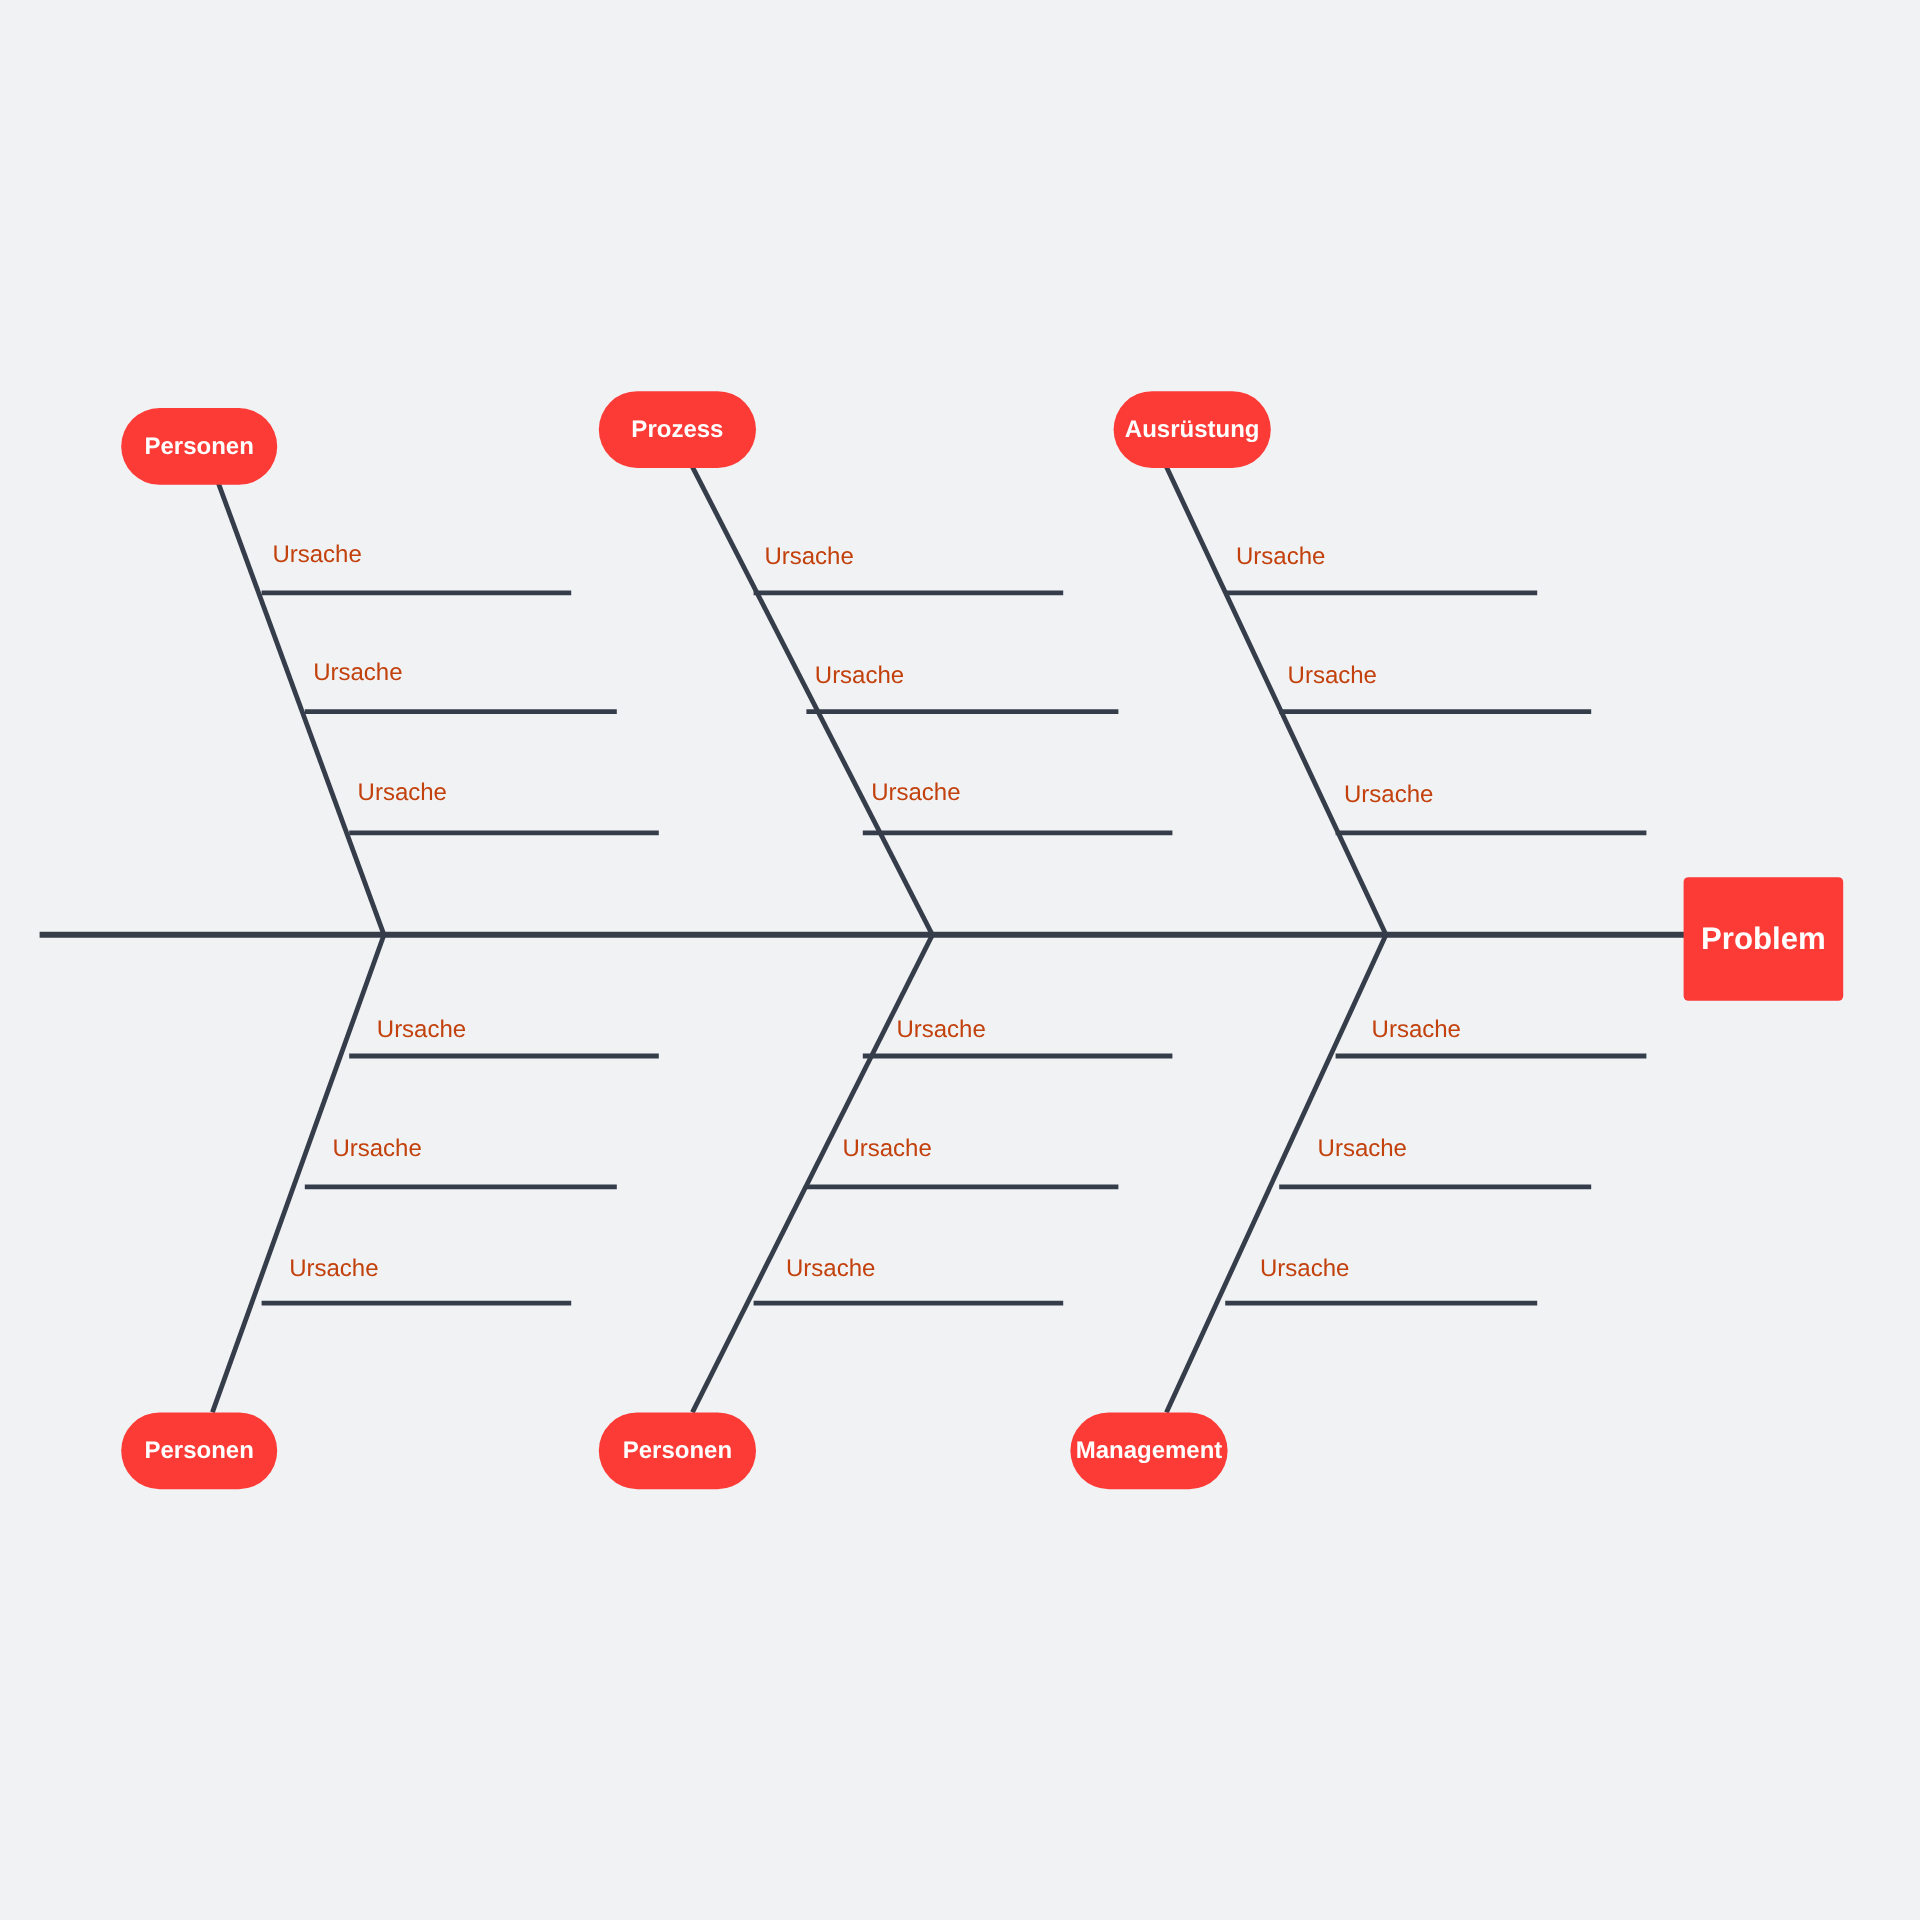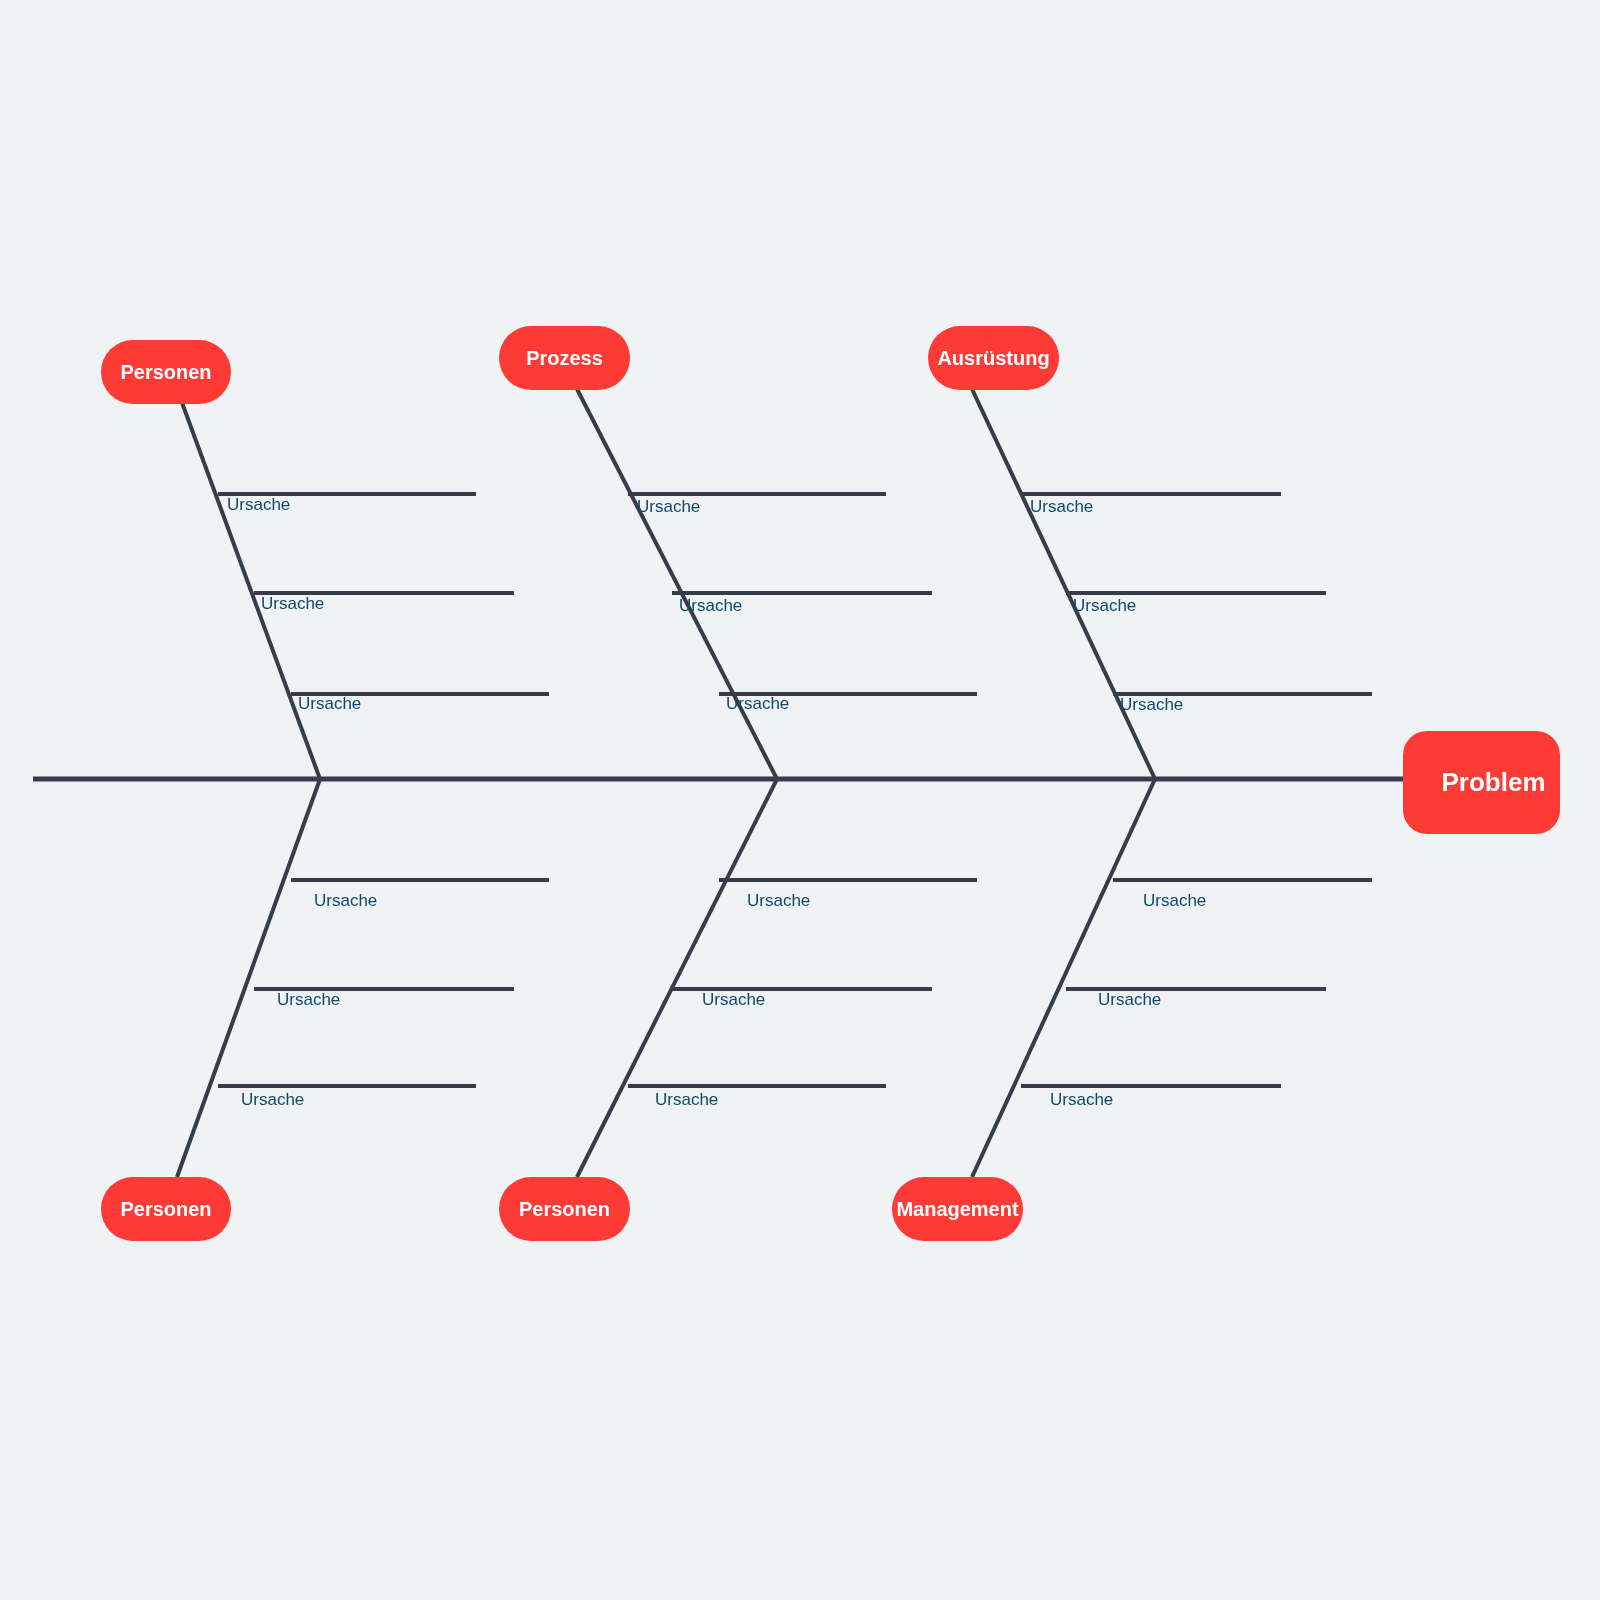--- a/index.html
+++ b/index.html
@@ -35,54 +35,52 @@
     stroke-width: 4;
     stroke-linecap: butt;
   }
   .spine-line {
     stroke: #363d4a;
     stroke-width: 5;
     stroke-linecap: butt;
   }
   .cause-label {
     position: absolute;
-    font-size: 17px;
-    color: #0c4a6e;
+    font-size: 20px;
+    color: #c2410c;
     font-family: "Liberation Sans", sans-serif;
     white-space: nowrap;
     line-height: 1;
-    margin-top: 44px;
   }
   .cat-pill {
     position: absolute;
     background: #fc3a36;
     border-radius: 34px;
     display: flex;
     align-items: center;
     justify-content: center;
     color: #ffffff;
     font-weight: bold;
     font-size: 20px;
     height: 64px;
     font-family: "Liberation Sans", sans-serif;
     white-space: nowrap;
   }
   .problem-box {
     position: absolute;
     background: #fc3a36;
-    border-radius: 24px;
+    border-radius: 4px;
     display: flex;
     align-items: center;
     justify-content: center;
     color: #ffffff;
     font-weight: bold;
     font-size: 26px;
     font-family: "Liberation Sans", sans-serif;
     white-space: nowrap;
-    padding-left: 24px;
   }
 </style>
 </head>
 <body>
 
 <div id="canvas">
   <svg class="diagram" viewBox="0 0 1600 1600">
     <g id="svg-spine">
         <line x1="33" y1="779" x2="1405" y2="779" class="spine-line"></line>
       </g>

